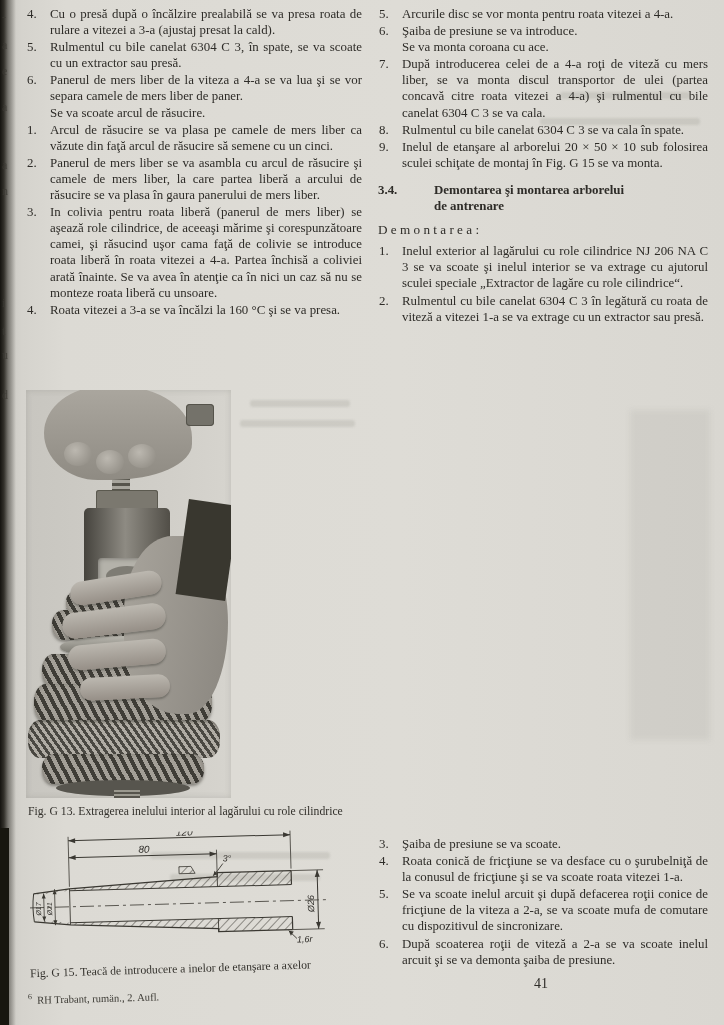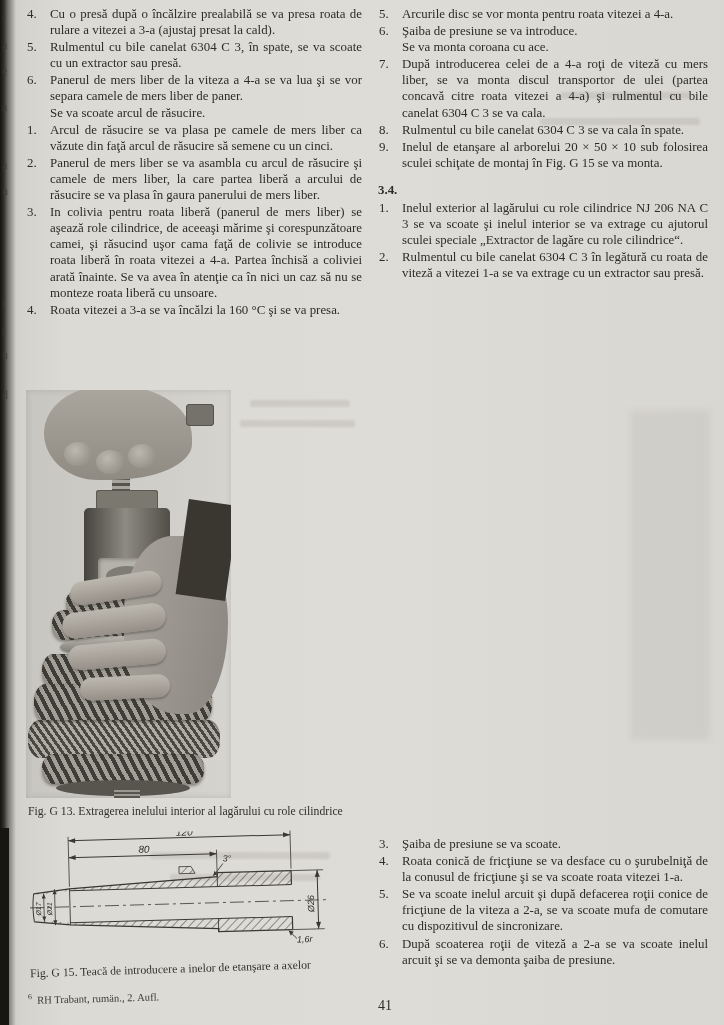--- a/index.html
+++ b/index.html
@@ -56,21 +56,21 @@
   .cupin{border-radius:50%;background:#7e7c74;}
   .grip{border-radius:50% 45% 42% 55%/46% 52% 55% 45%;background:linear-gradient(100deg,#a8a49c,#8b8780);}
   .finger{border-radius:13px;background:linear-gradient(#bcb8b0,#968f87);box-shadow:0 2px 2px rgba(50,48,42,.35);}
   .cuff{background:#39372f;}
   .stub{background:repeating-linear-gradient(0deg,#56544c 0 2px,#9b998f 2px 4px);}
   
   .drawwrap{transform:rotate(-1.6deg);transform-origin:left top;}
   .cap15{transform:rotate(-1.8deg);margin-top:4px;margin-left:4px;}
   .footnote{font-size:10.6px;color:#3a3832;margin-top:12px;transform:rotate(-1.5deg);margin-left:2px;}
   .footnote sup{font-size:8px;margin-right:5px;}
-  .pagenum{text-align:left;font-size:14px;margin-top:30px;padding-right:4px;}
+  .pagenum{text-align:center;font-size:14px;margin-top:8px;padding-right:4px;}
   svg text{font-family:"Liberation Sans",sans-serif;}
 </style>
 </head>
 <body>
 
 <div class="page">
   <div class="spine"></div>
   <div class="spine-lower"></div>
 
   <span class="mg" style="top:10px">-</span>
@@ -142,21 +142,24 @@
       <div class="li">
         <span class="num">8.</span>
         <span class="txt">Rulmentul cu bile canelat 6304 C 3 se va cala în spate.</span>
       </div>
       <div class="li">
         <span class="num">9.</span>
         <span class="txt">Inelul de etanşare al arborelui 20 × 50 × 10 sub folosirea sculei schiţate de montaj în Fig. G 15 se va monta.</span>
       </div>
       <div class="sec">
         <span class="secnum">3.4.</span>
-      </div>
+        <span class="sectitle">Demontarea şi montarea arborelui
+de antrenare</span>
+      </div>
+      <div class="subhead">D e m o n t a r e a :</div>
       <div class="li">
         <span class="num">1.</span>
         <span class="txt">Inelul exterior al lagărului cu role cilindrice NJ 206 NA C 3 se va scoate şi inelul interior se va extrage cu ajutorul sculei speciale „Extractor de lagăre cu role cilindrice“.</span>
       </div>
       <div class="li">
         <span class="num">2.</span>
         <span class="txt">Rulmentul cu bile canelat 6304 C 3 în legătură cu roata de viteză a vitezei 1-a se va extrage cu un extractor sau presă.</span>
       </div>
     </div>
   </div>

